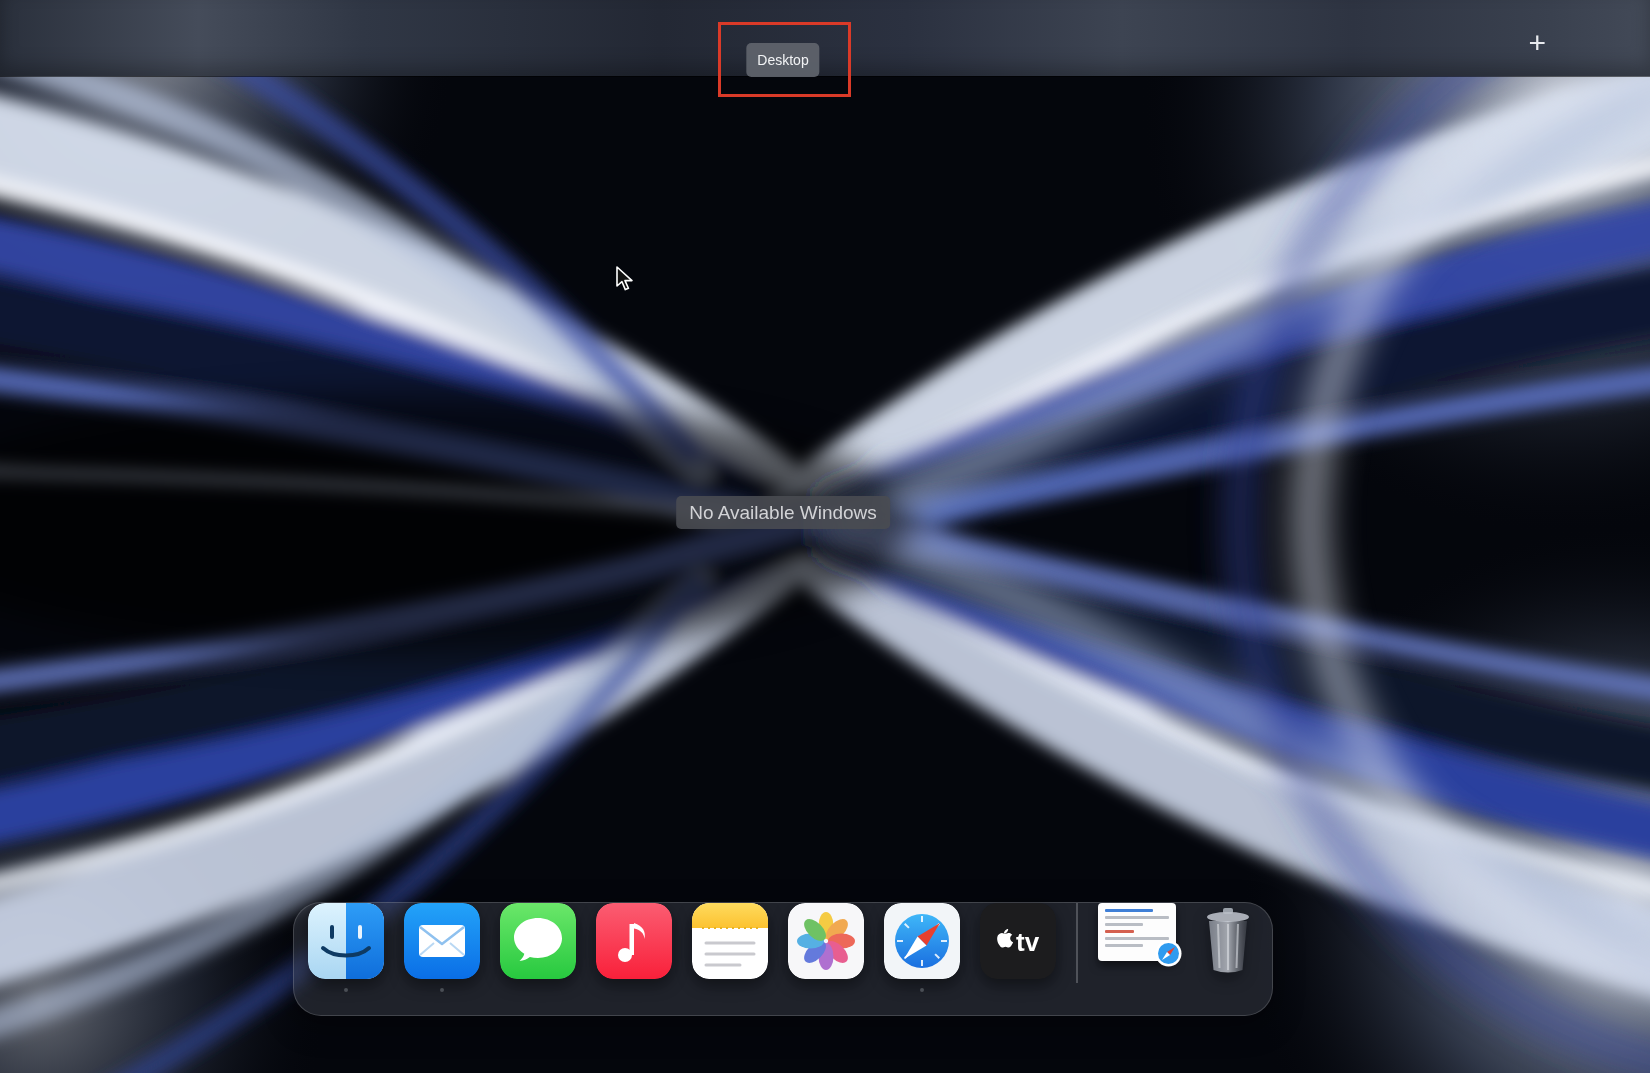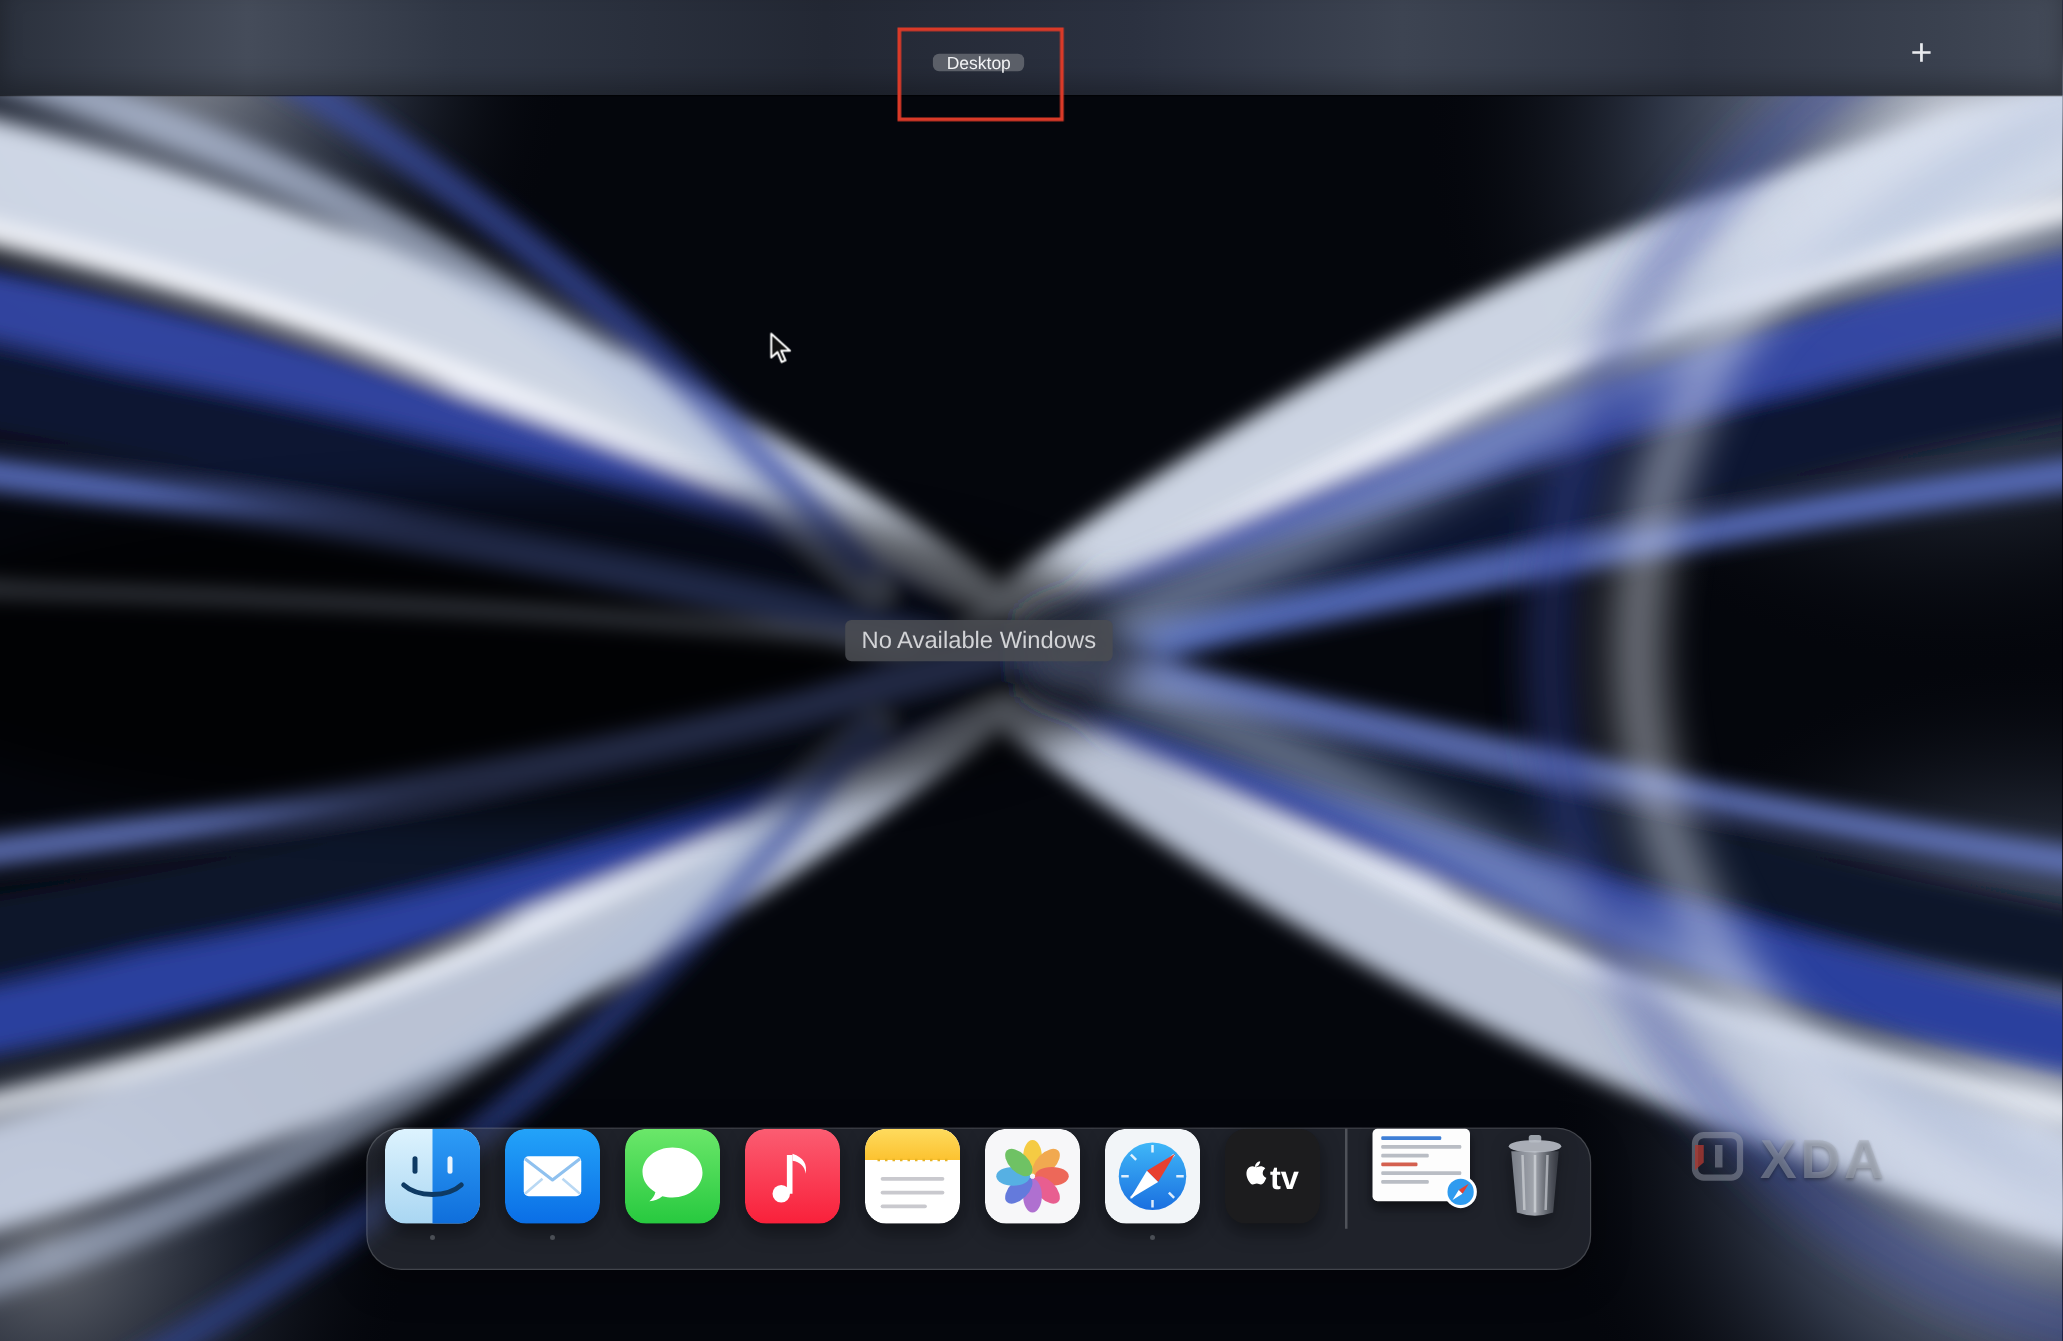--- a/index.html
+++ b/index.html
@@ -14,21 +14,21 @@
   
   .spaces-bar {
     position:absolute; left:0; top:0; width:1650px; height:76px;
     background:linear-gradient(90deg,#2a303c 0%,#454c5a 12%,#303745 22%,#232834 40%,#2b3140 55%,#3d4452 68%,#2e3442 82%,#3a414f 94%,#434a58 100%);
     box-shadow:0 1px 0 rgba(0,0,0,.55), inset 0 -10px 18px rgba(0,0,0,.25);
     z-index:20;
   }
   .space-label {
     position:absolute; top:43px; left:783px; transform:translateX(-50%);
     background:rgba(96,100,108,.92); color:#f2f3f5; font-size:14px; line-height:1;
-    padding:0 11px; border-radius:5px; white-space:nowrap; cursor:default;
+    padding:10px 11px; border-radius:5px; white-space:nowrap; cursor:default;
   }
   .add-space {
     position:absolute; top:28px; right:104px; color:#e8eaee;
     font-size:30px; font-weight:300; line-height:1; cursor:default;
   }
 
   
   .annotation-box {
     position:absolute; left:718px; top:22px; width:133px; height:75px;
     border:3px solid #da3a28; z-index:40; pointer-events:none;
@@ -355,24 +355,14 @@
             <line x1="29" y1="18" x2="29" y2="64"></line>
             <line x1="39" y1="18" x2="37.5" y2="62"></line>
           </g>
         </svg>
       </span>
 
     </div>
 
   </div>
 
-  <div class="watermark">
-    <span>
-      <svg width="46" height="46" viewBox="0 0 46 46">
-        <rect x="4" y="6" width="36" height="34" rx="7" fill="none" stroke="rgba(158,164,175,.6)" stroke-width="5"></rect>
-        <path d="M4 14 h7 v14 l-7 6 Z" fill="rgba(211,64,50,.8)"></path>
-        <rect x="20" y="14" width="6" height="18" fill="rgba(158,164,175,.6)"></rect>
-      </svg>
-    </span>
-    <span class="xda-text">XDA</span>
-  </div>
 
 </div>
 
 </body></html>

